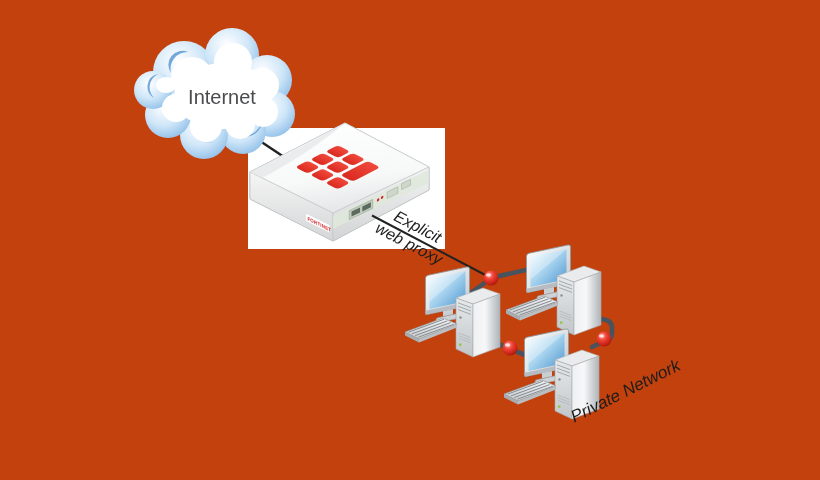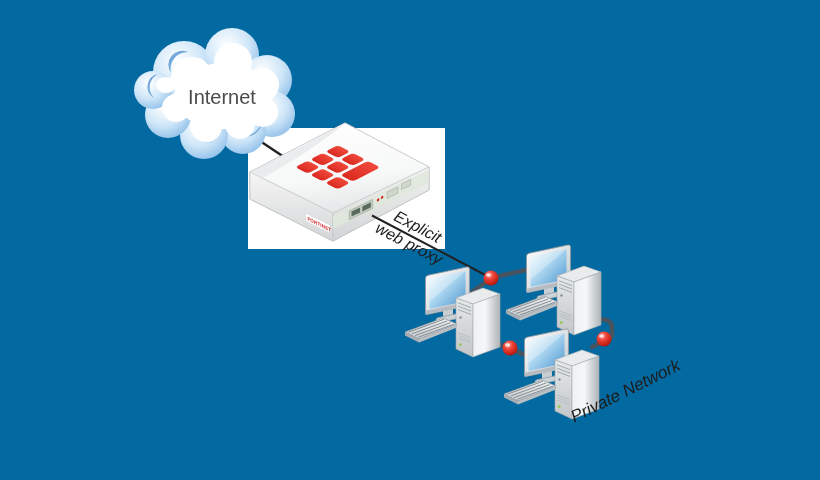--- a/index.html
+++ b/index.html
@@ -1,19 +1,19 @@
 <!DOCTYPE html>
 <html><head>
 <meta charset="utf-8">
 <style>
   html,body{margin:0;padding:0;}
   .stage{
     position:relative;
     width:820px;height:480px;
-    background:#0369a1;
+    background:#c2410c;
     overflow:hidden;
     font-family:"Liberation Sans", sans-serif;
   }
   svg{display:block;}
   text{font-family:"Liberation Sans", sans-serif;}
   .lbl-internet{font-size:20px;fill:#4a4b4d;}
   .lbl-rot{font-size:16px;font-style:italic;fill:#1c1c1c;}
   .lbl-priv{font-size:17px;font-style:italic;fill:#1c1c1c;}
   .brand{font-size:5px;font-weight:bold;fill:#cf2026;letter-spacing:.2px;}
 </style>

